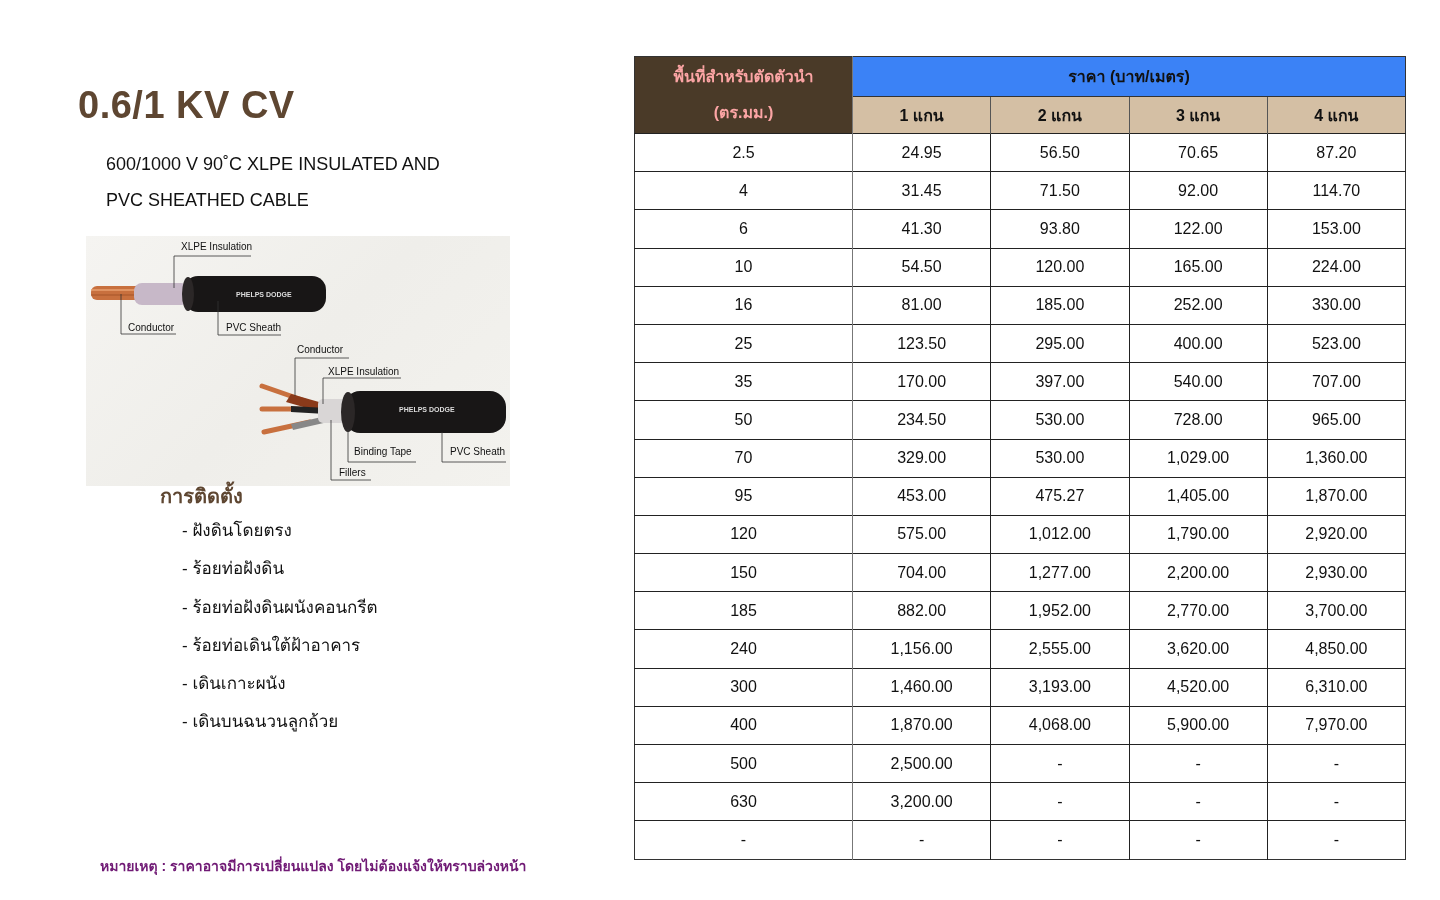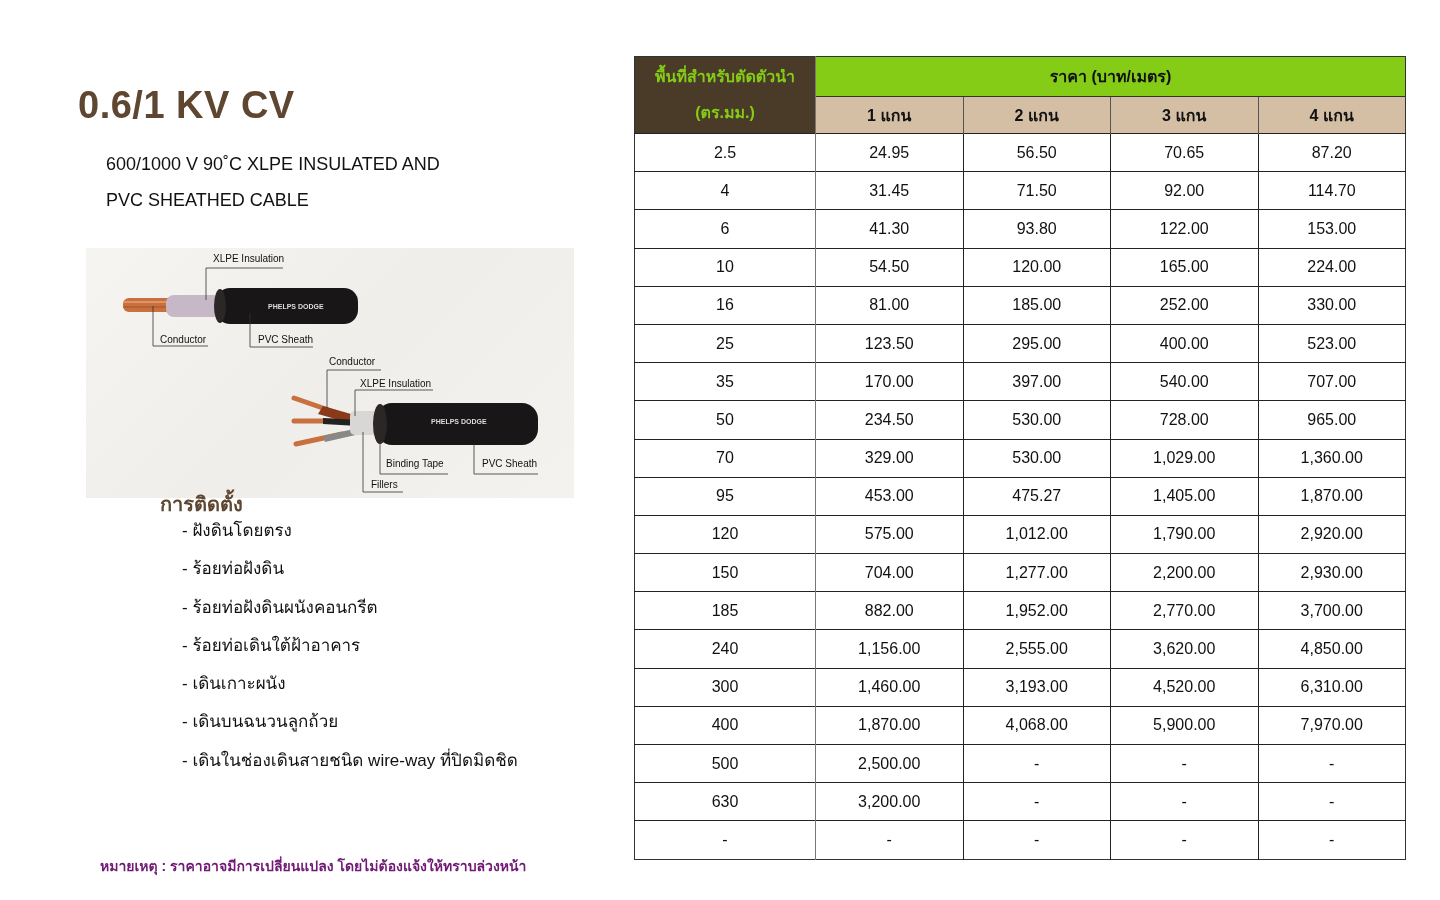--- a/index.html
+++ b/index.html
@@ -10,29 +10,29 @@
     position: absolute; left: 78px; top: 84px;
     font-size: 38px; font-weight: bold; color: #5e4631;
     letter-spacing: 0.5px;
   }
   .subtitle {
     position: absolute; left: 79px; top: 146px;
     font-size: 18px; line-height: 36px; color: #111; margin-left: 27px;
   }
 
   .diagram {
-    position: absolute; left: 86px; top: 248px; width: 488px; height: 250px;
+    position: absolute; left: 86px; top: 236px; width: 424px; height: 250px;
     background: linear-gradient(135deg, #f5f4f1 0%, #efeeea 50%, #f3f2ee 100%);
   }
   .diagram svg { width: 100%; height: 100%; display: block; }
   .diagram text { font-family: "Liberation Sans", sans-serif; }
 
   .install-heading {
     position: absolute; left: 160px; top: 480px;
-    font-size: 20px; font-weight: bold; color: #5e4631; margin-top: 8px;
+    font-size: 20px; font-weight: bold; color: #5e4631;
   }
   .install-list {
     position: absolute; left: 182px; top: 516px; list-style: none;
   }
   .install-list li {
     font-size: 17px; height: 38.3px; line-height: 30px; color: #111;
   }
 
   .note {
     position: absolute; left: 100px; top: 855px;
@@ -41,26 +41,26 @@
 
   .price-table {
     position: absolute; left: 634px; top: 56px;
     border-collapse: collapse; width: 772px;
     border: 1.5px solid #333;
   }
   .price-table th, .price-table td {
     text-align: center; font-size: 16px; font-weight: normal;
   }
   .price-table .h-area {
-    background: #4a3a28; color: #84cc16; font-weight: bold;
-    width: 181px; height: 77px; line-height: 36px;
+    background: #4a3a28; color: #fca5a5; font-weight: bold;
+    width: 218px; height: 77px; line-height: 36px;
     border-right: 1.5px solid #777; font-size: 16px;
   }
   .price-table .h-price {
-    background: #84cc16; color: #111; font-weight: bold; height: 40px;
+    background: #3b82f6; color: #111; font-weight: bold; height: 40px;
     border-bottom: 1.5px solid #333;
   }
   .price-table .h-core {
     background: #d4bfa4; color: #111; font-weight: bold; height: 37px;
     border-left: 1px solid #555;
     margin-top: 45px;
   }
   .price-table .h-core:first-child { border-left: none; }
   .price-table td {
     height: 38.2px; border-top: 1.5px solid #222; border-left: 1px solid #222;
@@ -123,21 +123,20 @@
 </div>
 
 <div class="install-heading">การติดตั้ง</div>
 <ul class="install-list">
   <li>- ฝังดินโดยตรง</li>
   <li>- ร้อยท่อฝังดิน</li>
   <li>- ร้อยท่อฝังดินผนังคอนกรีต</li>
   <li>- ร้อยท่อเดินใต้ฝ้าอาคาร</li>
   <li>- เดินเกาะผนัง</li>
   <li>- เดินบนฉนวนลูกถ้วย</li>
-  <li>- เดินในช่องเดินสายชนิด wire-way ที่ปิดมิดชิด</li>
 </ul>
 
 <div class="note">หมายเหตุ : ราคาอาจมีการเปลี่ยนแปลง โดยไม่ต้องแจ้งให้ทราบล่วงหน้า</div>
 
 <table class="price-table">
   <thead>
     <tr>
       <th class="h-area" rowspan="2">
         <div>พื้นที่สำหรับตัดตัวนำ</div>
         <div>(ตร.มม.)</div>

